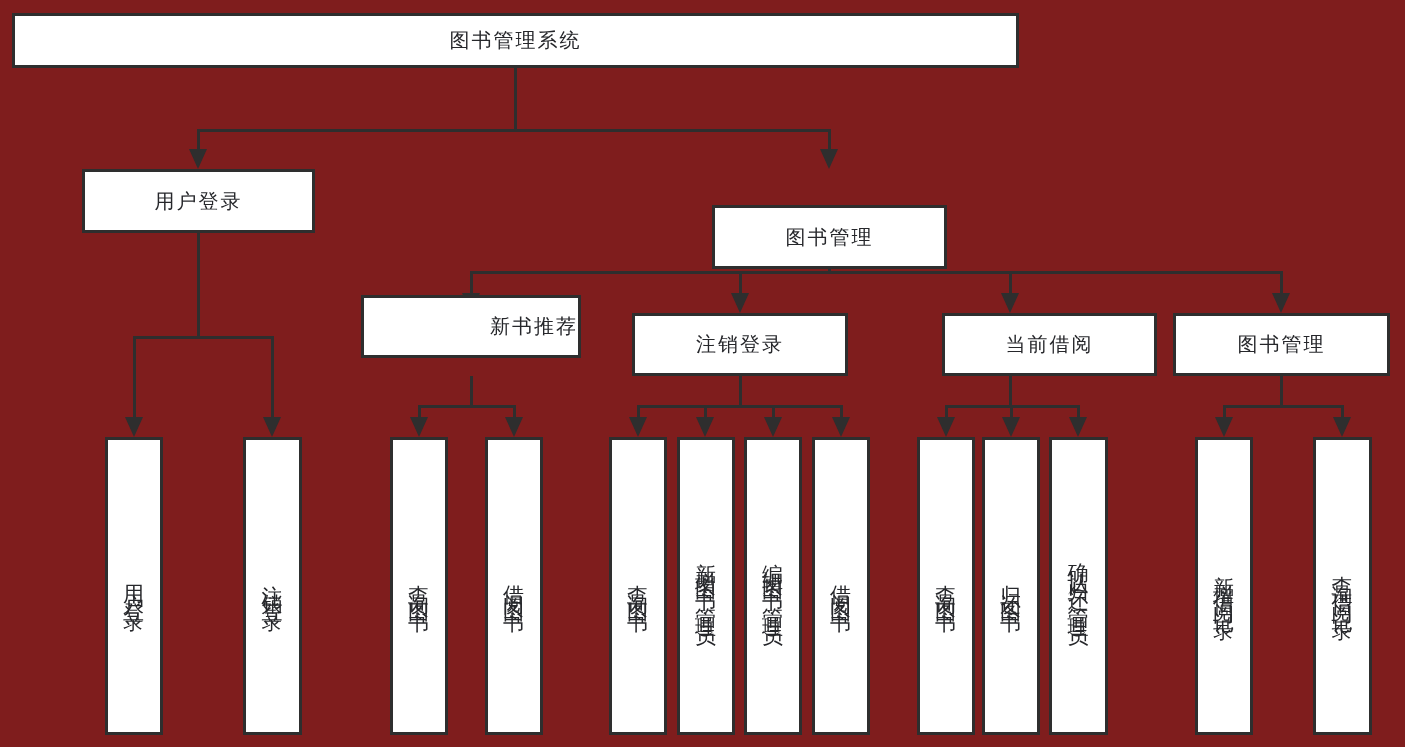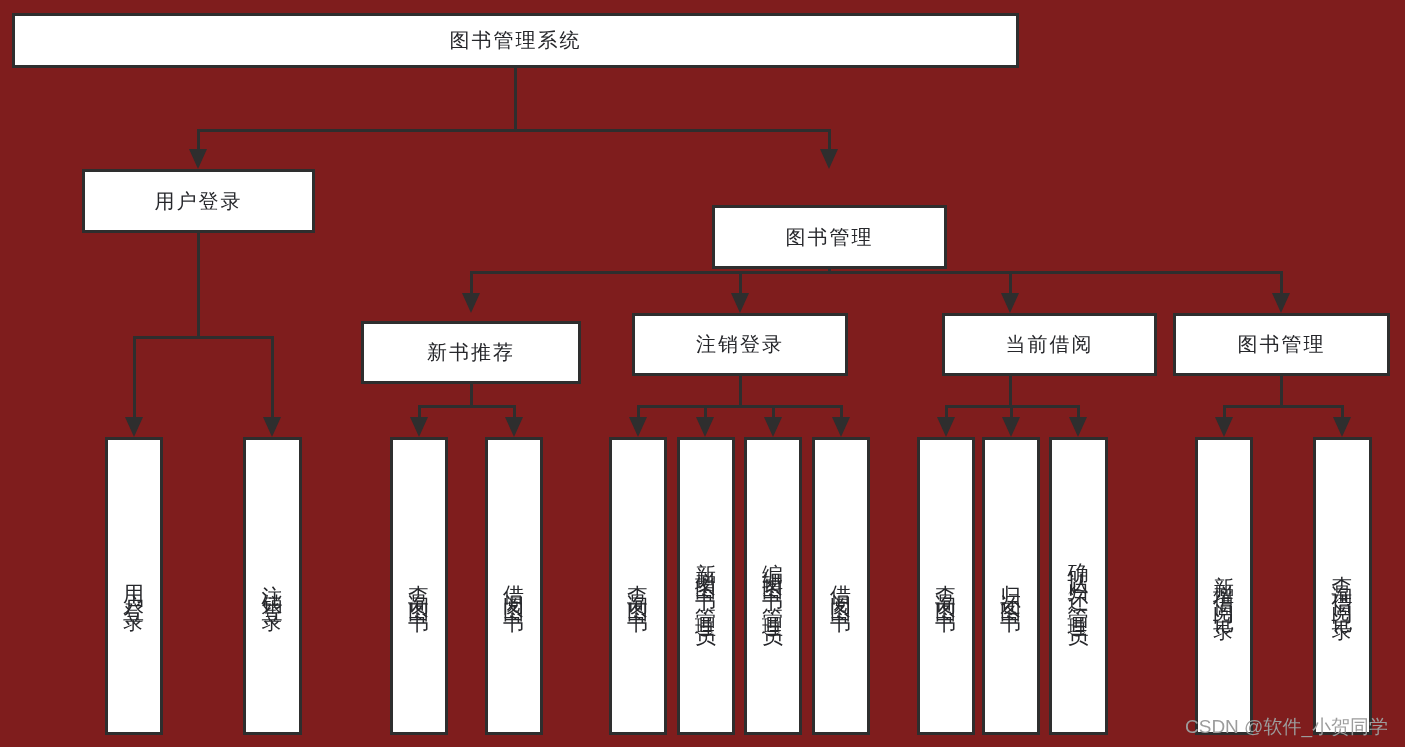--- a/index.html
+++ b/index.html
@@ -94,21 +94,21 @@
   <div class="hline" style="left:470px;top:271px;width:813px;"></div>
   <div class="vline" style="left:470px;top:271px;height:26px;"></div>
   <div class="vline" style="left:739px;top:271px;height:26px;"></div>
   <div class="vline" style="left:1009px;top:271px;height:26px;"></div>
   <div class="vline" style="left:1280px;top:271px;height:26px;"></div>
   <div class="arr" style="left:462px;top:293px;"></div>
   <div class="arr" style="left:731px;top:293px;"></div>
   <div class="arr" style="left:1001px;top:293px;"></div>
   <div class="arr" style="left:1272px;top:293px;"></div>
 
-  <div class="hbox" style="left:361px;top:321px;width:220px;height:63px;">
+  <div class="hbox" style="left:361px;top:295px;width:220px;height:63px;justify-content:flex-end;">
     <span>新书推荐</span>
   </div>
   <div class="hbox" style="left:632px;top:313px;width:216px;height:63px;">
     <span>注销登录</span>
   </div>
   <div class="hbox" style="left:942px;top:313px;width:215px;height:63px;">
     <span>当前借阅</span>
   </div>
   <div class="hbox" style="left:1173px;top:313px;width:217px;height:63px;">
     <span>图书管理</span>
@@ -185,15 +185,14 @@
     <span class="vtext">确认归还（管理员）</span>
   </div>
 
   <div class="vbox" style="left:1195px;width:58px;">
     <span class="vtext">新增借阅记录</span>
   </div>
   <div class="vbox" style="left:1313px;width:59px;">
     <span class="vtext">查询借阅记录</span>
   </div>
 
-  <div id="watermark">CSDN @软件_小贺同学</div>
 
 </div>
 
 </body></html>

